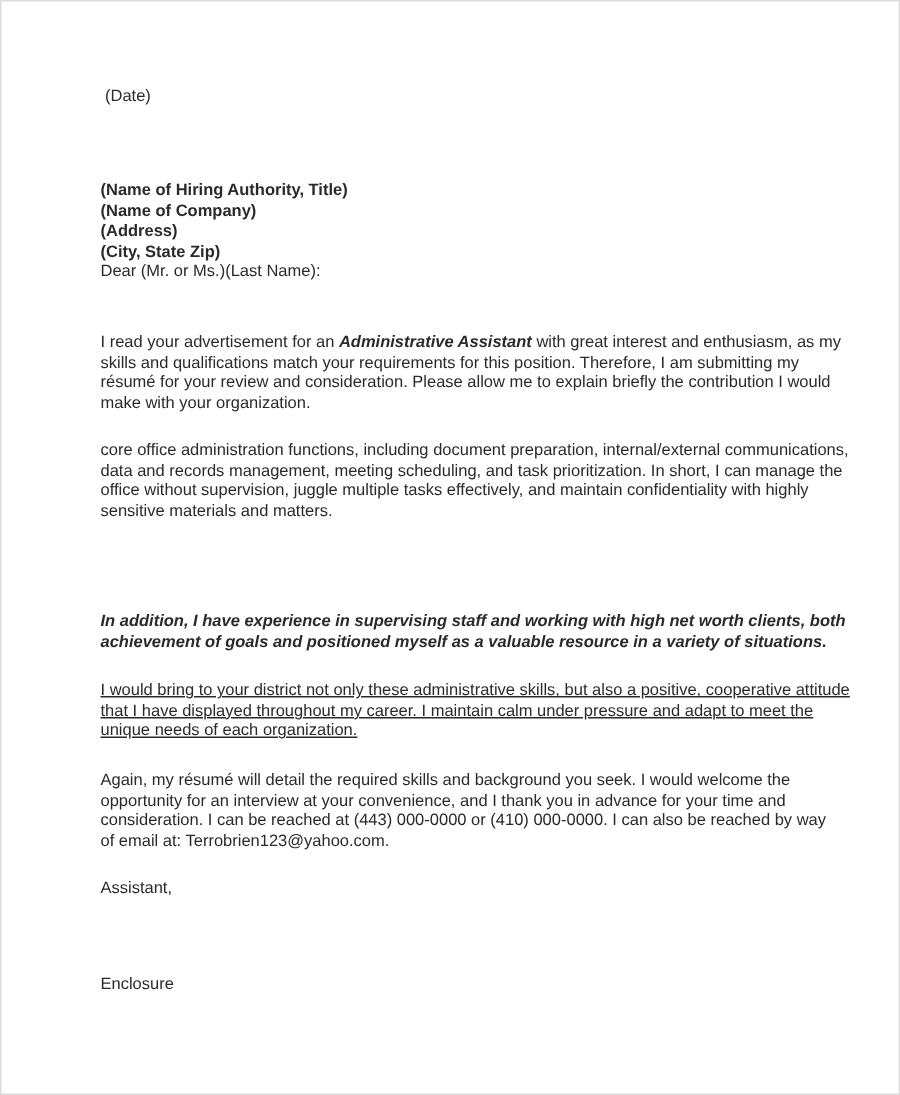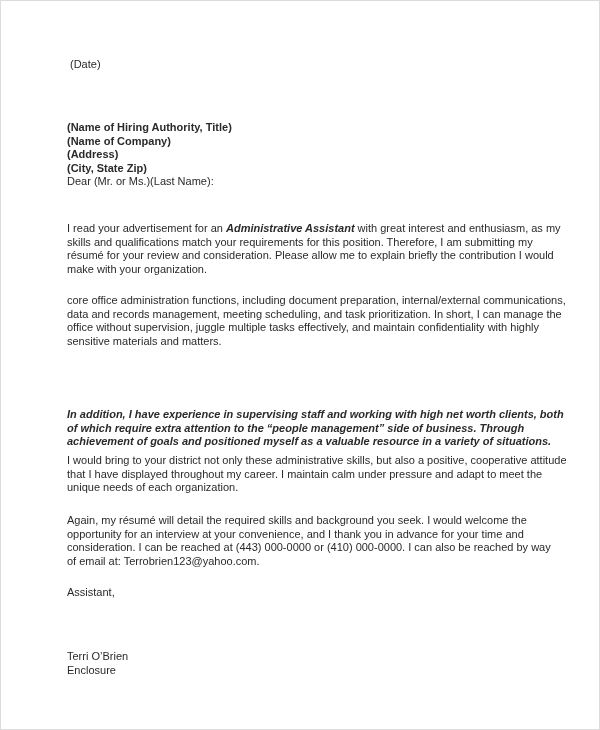--- a/index.html
+++ b/index.html
@@ -47,39 +47,37 @@
 
   <p class="blk" style="top:293px;">
     <span class="line">core office administration functions, including document preparation, internal/external communications,</span>
     <span class="line">data and records management, meeting scheduling, and task prioritization. In short, I can manage the</span>
     <span class="line">office without supervision, juggle multiple tasks effectively, and maintain confidentiality with highly</span>
     <span class="line">sensitive materials and matters.</span>
   </p>
 
   <p class="blk bi" style="top:379px;margin-top:28px;">
     <span class="line">In addition, I have experience in supervising staff and working with high net worth clients, both</span>
-    <span class="line">of which require extra attention to the “people management” side of business. Through</span>
     <span class="line">achievement of goals and positioned myself as a valuable resource in a variety of situations.</span>
   </p>
 
-  <p class="blk" style="top:453px;">
+  <p class="blk" style="top:453px;text-decoration:underline;">
     <span class="line">I would bring to your district not only these administrative skills, but also a positive, cooperative attitude</span>
     <span class="line">that I have displayed throughout my career. I maintain calm under pressure and adapt to meet the</span>
     <span class="line">unique needs of each organization.</span>
   </p>
 
   <p class="blk" style="top:513px;">
     <span class="line">Again, my résumé will detail the required skills and background you seek. I would welcome the</span>
     <span class="line">opportunity for an interview at your convenience, and I thank you in advance for your time and</span>
     <span class="line">consideration.  I can be reached at (443) 000-0000 or (410) 000-0000.  I can also be reached by way</span>
     <span class="line">of email at: Terrobrien123@yahoo.com.</span>
   </p>
 
   <p class="blk" style="top:585px;">
     <span class="line">Assistant,</span>
   </p>
 
   <p class="blk" style="top:649px;">
-    <span class="line">Terri O’Brien</span>
     <span class="line">Enclosure</span>
   </p>
 
 </div>
 
 </body></html>

